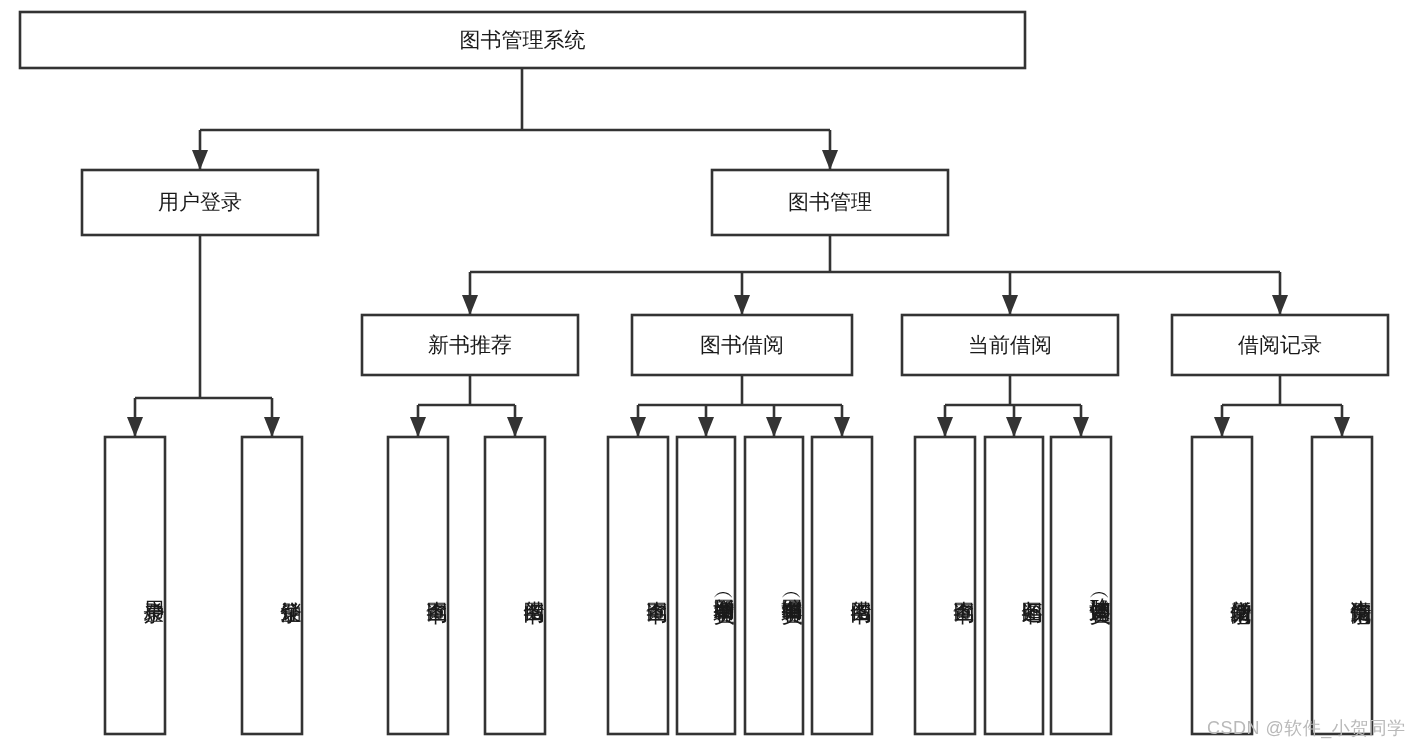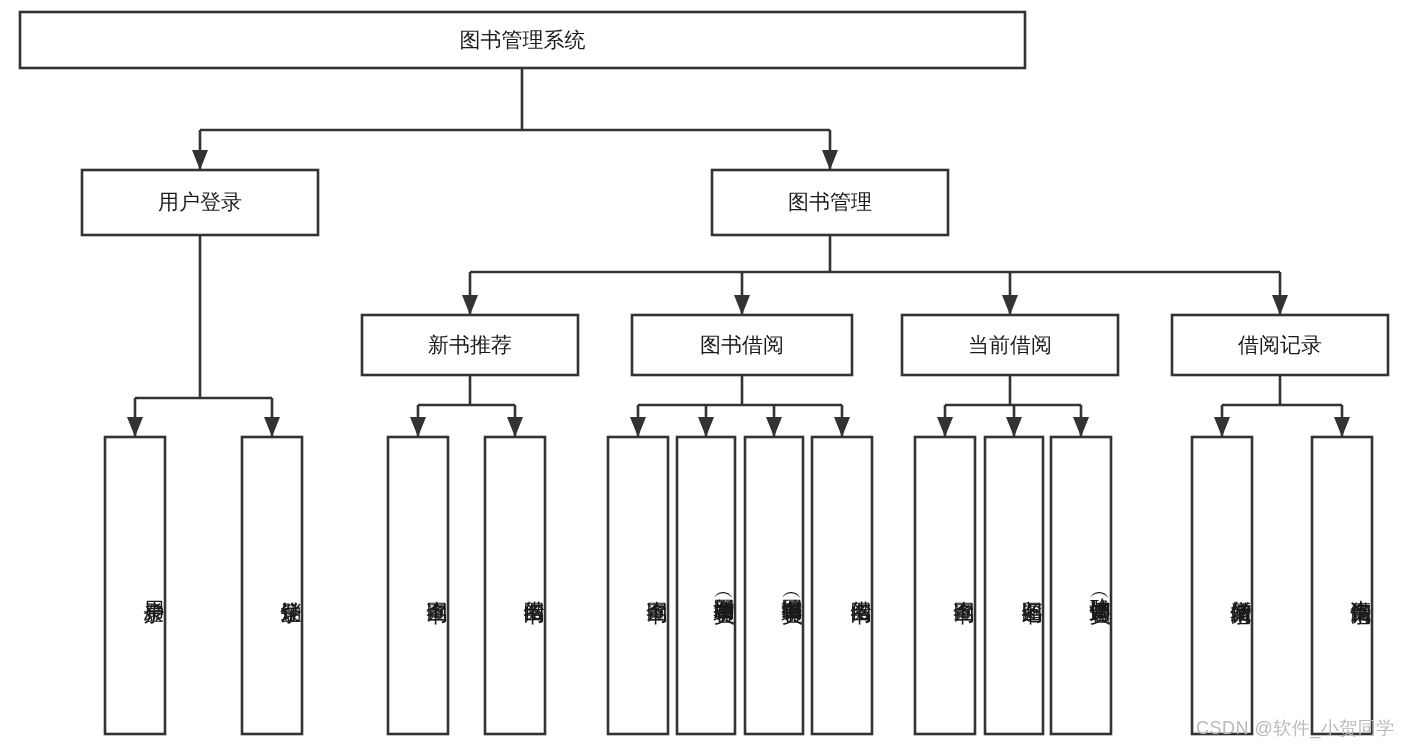--- a/index.html
+++ b/index.html
@@ -65,20 +65,21 @@
     white-space: nowrap;
     pointer-events: none;
   }
   #watermark {
     position: absolute;
     font-family: "Liberation Sans", "DejaVu Sans", sans-serif;
     font-size: 18px;
     color: #b9b9b9;
     white-space: nowrap;
     letter-spacing: 0.5px;
+    margin-left: 11px;
   }
 </style>
 </head>
 <body>
 
 <div id="diagram-root">
 
   <svg id="tree-svg" viewBox="0 0 1405 747" xmlns="http://www.w3.org/2000/svg">
     <g id="edges-layer">
         <line x1="522" y1="68" x2="522" y2="130" class="edge-line"></line>

